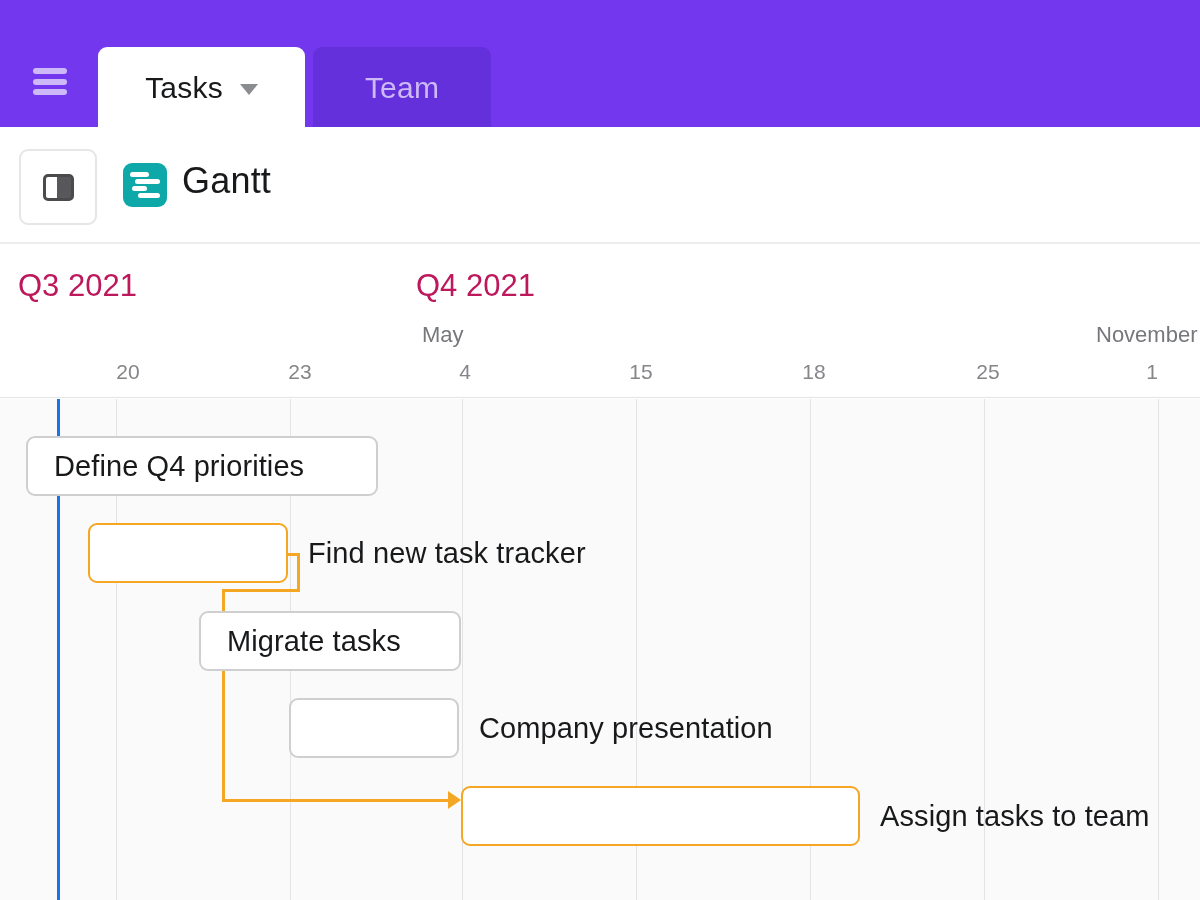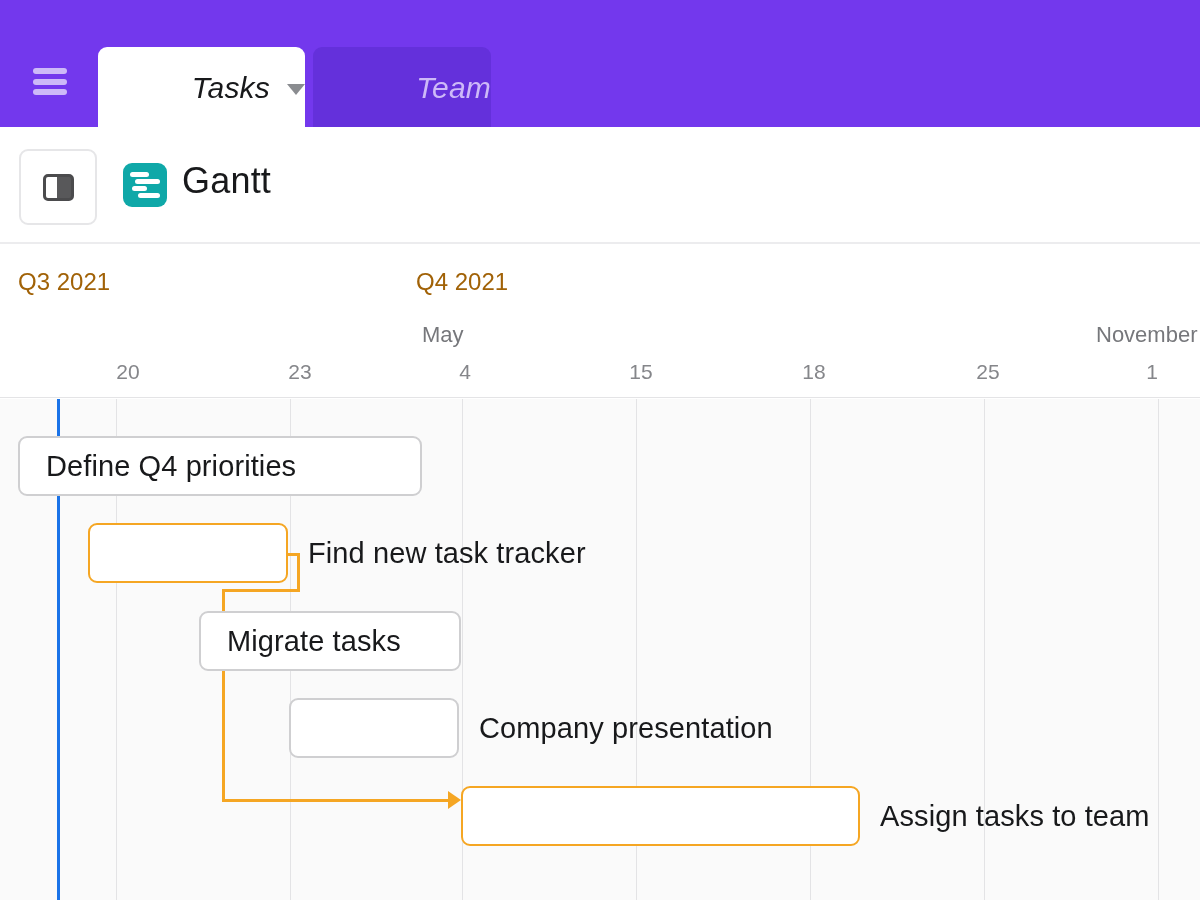--- a/index.html
+++ b/index.html
@@ -20,22 +20,22 @@
     position: absolute; left: 33px; top: 68px;
     width: 34px; height: 27px;
     display: flex; flex-direction: column; justify-content: space-between;
     cursor: pointer;
   }
   .hamburger i { display: block; width: 34px; height: 6px; border-radius: 3px; background: #CDB9F8; }
 
   .tab {
     position: absolute; top: 47px; height: 81px;
     border-radius: 9px 9px 0 0;
-    display: flex; align-items: center; justify-content: flex-end;
-    cursor: pointer; user-select: none; font-style: italic;
+    display: flex; align-items: center; justify-content: center;
+    cursor: pointer; user-select: none;
   }
   .tab-active {
     left: 98px; width: 207px;
     background: #ffffff;
   }
   .tab-active .tab-label { color: #18191B; font-size: 30px; letter-spacing: .2px; }
   .tab-inactive {
     left: 313px; width: 178px;
     background: #6430DB;
   }
@@ -77,21 +77,21 @@
   .gantt-title {
     position: absolute; left: 182px; top: 160px;
     font-size: 36px; color: #18191B; letter-spacing: .2px;
   }
 
   
   .tl-header {
     position: absolute; left: 0; top: 246px; width: 1200px; height: 152px;
     background: #ffffff; border-bottom: 1px solid #E4E4E6;
   }
-  .tl-quarter { position: absolute; top: 268px; font-size: 24px; color: #a16207; white-space: nowrap; }
+  .tl-quarter { position: absolute; top: 268px; font-size: 31px; color: #be185d; white-space: nowrap; }
   .tl-month   { position: absolute; top: 322px; font-size: 22px; color: #76777B; white-space: nowrap; }
   .tl-week    { position: absolute; top: 360px; font-size: 21px; color: #85868A; white-space: nowrap;
                 transform: translateX(-50%); }
 
   
   .chart {
     position: absolute; left: 0; top: 399px; width: 1200px; height: 501px;
     background: #FAFAFA; overflow: hidden;
   }
   .gridline { position: absolute; top: 0; width: 1px; height: 501px; background: #E3E3E5; }
@@ -188,21 +188,21 @@
       </div>
     <div id="dep-layer">
         <div class="dep dep-h" style="left: 288px; top: 154px; width: 12px; height: 3px; background: rgb(245, 166, 35);"></div>
         <div class="dep dep-v" style="left: 297px; top: 154px; height: 36px; background: rgb(245, 166, 35);"></div>
         <div class="dep dep-h" style="left: 222px; top: 190px; width: 78px; height: 3px; background: rgb(245, 166, 35);"></div>
         <div class="dep dep-v" style="left: 222px; top: 190px; height: 210px; background: rgb(245, 166, 35);"></div>
         <div class="dep dep-h" style="left: 222px; top: 400px; width: 228px; height: 3px; background: rgb(245, 166, 35);"></div>
         <div class="arrowhead" style="left: 448px; top: 392px; border-left-color: rgb(245, 166, 35);"></div>
       </div>
     <div id="bars-layer">
-        <div class="bar" style="left: 18px; top: 37px; width: 404px;">
+        <div class="bar" style="left: 26px; top: 37px; width: 352px;">
           <span class="bar-label-in">Define Q4 priorities</span>
         </div>
         <div class="bar orange" style="left: 88px; top: 124px; width: 200px;"></div>
         <div class="bar-label-out" style="left: 308px; top: 124px;">Find new task tracker</div>
         <div class="bar" style="left: 199px; top: 212px; width: 262px;">
           <span class="bar-label-in">Migrate tasks</span>
         </div>
         <div class="bar" style="left: 289px; top: 299px; width: 170px;"></div>
         <div class="bar-label-out" style="left: 479px; top: 299px;">Company presentation</div>
         <div class="bar orange" style="left: 461px; top: 387px; width: 399px;"></div>

